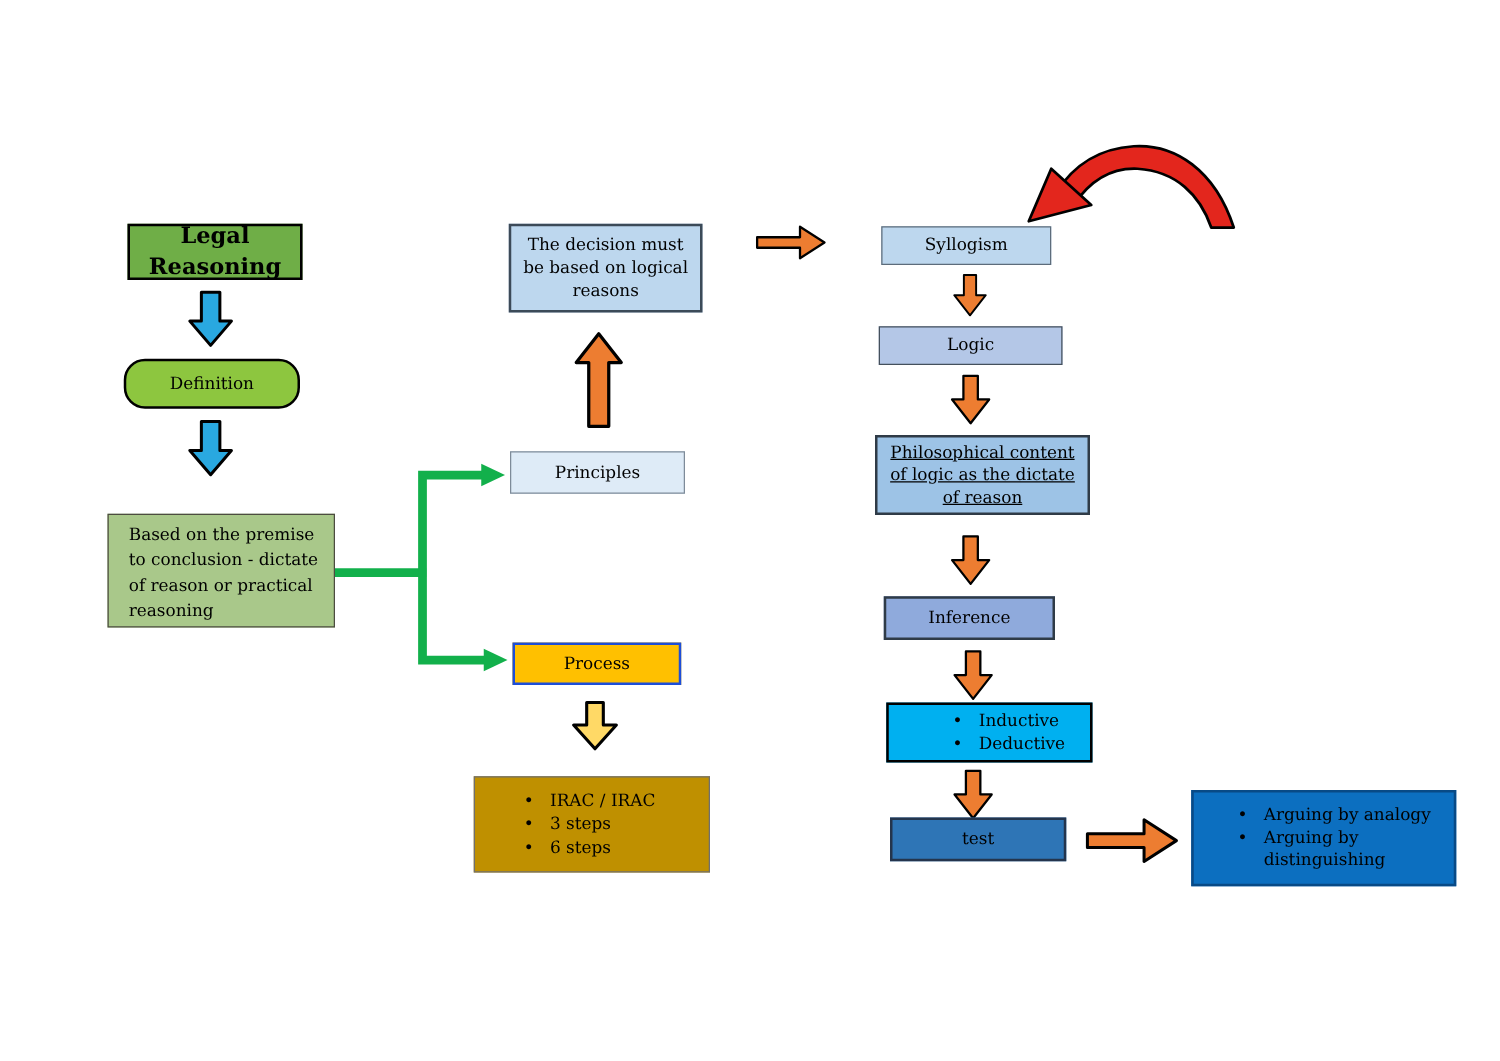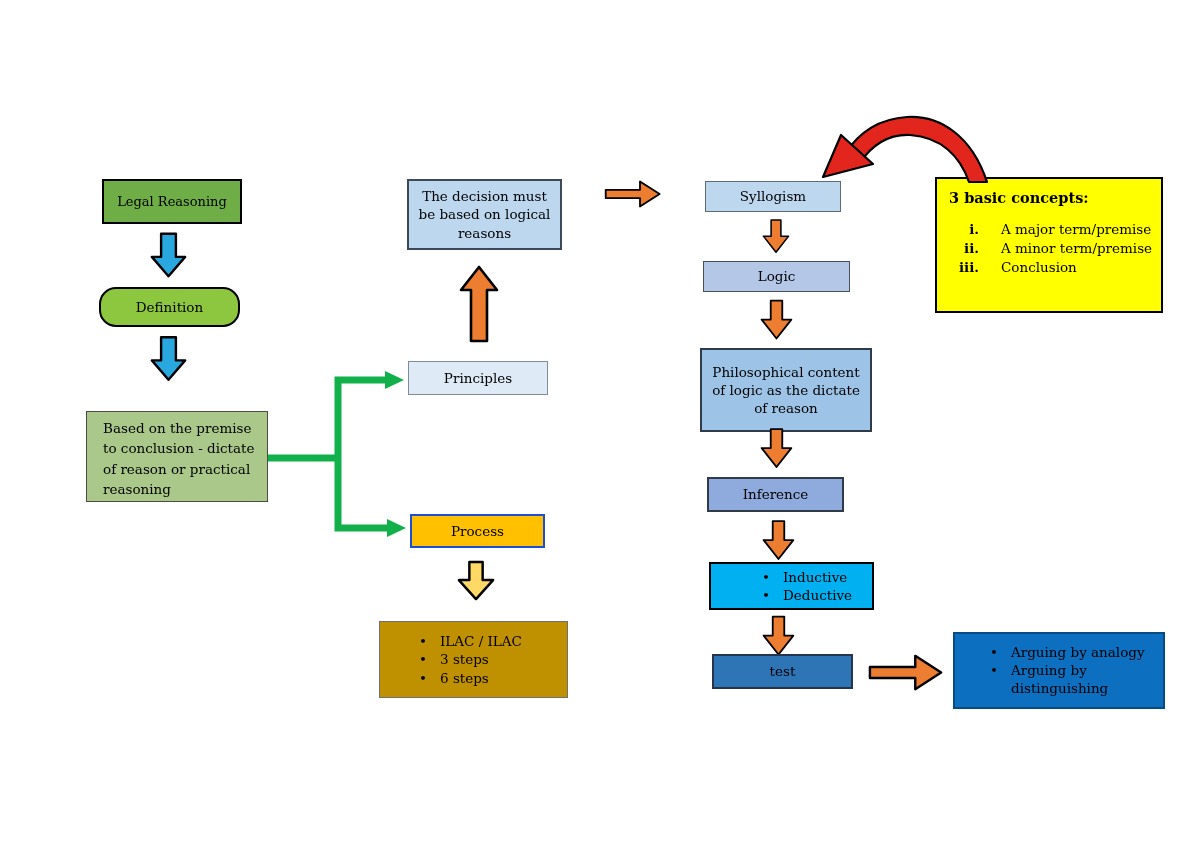--- a/index.html
+++ b/index.html
@@ -4,21 +4,21 @@
 <style>
   html,body{margin:0;padding:0;background:#fff;}
   #canvas{
     position:relative;width:1200px;height:849px;background:#fff;overflow:hidden;
     font-family:"DejaVu Serif","Liberation Serif",serif;color:#000;
   }
   .box{position:absolute;box-sizing:border-box;display:flex;align-items:center;justify-content:center;
        text-align:center;font-size:13.5px;line-height:1.35;}
   .box.left{justify-content:flex-start;text-align:left;padding-left:16px;}
   
-  .lr        {background:var(--dark_green);border:2px solid #000;font-weight:normal;font-size:13px;}
+  .lr        {background:var(--dark_green);border:2px solid #000;font-weight:bold;font-size:18px;}
   .defn      {background:var(--mid_green);border:2px solid #000;}
   .premise   {background:var(--sage_green);border:1.5px solid #4c4c40;padding:6px 10px;line-height:1.5;}
   .principles{background:var(--pale_blue);border:1.5px solid #7e8b99;}
   .decision  {background:var(--light_blue);border:2px solid #3c4a58;padding:4px 8px;}
   .process   {background:var(--gold);border:2px solid #1d4ed8;}
   .irac      {background:var(--dark_gold);border:1.5px solid #6f6f6f;}
   .syllogism {background:var(--light_blue);border:1.5px solid #5d6c7b;}
   .logic     {background:var(--periwinkle);border:1.5px solid #45505c;}
   .phil      {background:var(--sky_blue);border:2px solid #2f3b47;padding:4px 8px;}
   .inference {background:var(--inference_blue);border:2px solid #2f3b47;text-align:right;}
@@ -89,21 +89,21 @@
   <div class="box process" style="left:410px;top:514px;width:135px;height:34px;">Process</div>
 
   <svg style="left:457px;top:560px;" width="38" height="42" viewBox="0 0 40 42">
     <polygon class="arr-yellow" points="13,1 27,1 27,20 38,20 20,40 2,20 13,20"></polygon>
   </svg>
 
   <div class="box irac" style="left:379px;top:621px;width:189px;height:77px;">
     <div class="blist" style="padding-left:26px;">
       <div class="brow">
         <span class="bullet">•</span>
-        <span class="btext">ILAC / ILAC</span>
+        <span class="btext">IRAC / IRAC</span>
       </div>
       <div class="brow">
         <span class="bullet">•</span>
         <span class="btext">3 steps</span>
       </div>
       <div class="brow">
         <span class="bullet">•</span>
         <span class="btext">6 steps</span>
       </div>
     </div>
@@ -114,21 +114,21 @@
   <svg style="left:762px;top:219px;" width="28" height="35" viewBox="0 0 40 49">
     <polygon class="arr-orange-sm" points="13,1 27,1 27,24 38,24 20,47 2,24 13,24"></polygon>
   </svg>
 
   <div class="box logic" style="left:703px;top:261px;width:147px;height:31px;">Logic</div>
 
   <svg style="left:760px;top:299px;" width="33" height="42" viewBox="0 0 40 49">
     <polygon class="arr-orange-sm" points="13,1 27,1 27,24 38,24 20,47 2,24 13,24"></polygon>
   </svg>
 
-  <div class="box phil" style="left:700px;top:348px;width:172px;height:84px;">Philosophical content of logic as the dictate of reason</div>
+  <div class="box phil" style="left:700px;top:348px;width:172px;height:64px;text-decoration:underline;">Philosophical content of logic as the dictate of reason</div>
 
   <svg style="left:760px;top:427px;" width="33" height="43" viewBox="0 0 40 49">
     <polygon class="arr-orange-sm" points="13,1 27,1 27,24 38,24 20,47 2,24 13,24"></polygon>
   </svg>
 
   <div class="box inference" style="left:707px;top:477px;width:137px;height:35px;">Inference</div>
 
   <svg style="left:762px;top:519px;" width="33" height="43" viewBox="0 0 40 49">
     <polygon class="arr-orange-sm" points="13,1 27,1 27,24 38,24 20,47 2,24 13,24"></polygon>
   </svg>
@@ -162,38 +162,19 @@
         <span class="bullet">•</span>
         <span class="btext">Arguing by analogy</span>
       </div>
       <div class="brow">
         <span class="bullet">•</span>
         <span class="btext" style="max-width:112px;">Arguing by distinguishing</span>
       </div>
     </div>
   </div>
 
-  <div class="box concepts" style="left:935px;top:177px;width:228px;height:136px;align-items:flex-start;">
-    <div class="concepts-inner">
-      <div class="concepts-title">3 basic concepts:</div>
-      <div class="concepts-list">
-        <div class="crow">
-          <span class="cnum">i.</span>
-          <span class="ctext">A major term/premise</span>
-        </div>
-        <div class="crow">
-          <span class="cnum">ii.</span>
-          <span class="ctext">A minor term/premise</span>
-        </div>
-        <div class="crow">
-          <span class="cnum">iii.</span>
-          <span class="ctext">Conclusion</span>
-        </div>
-      </div>
-    </div>
-  </div>
 
   <svg style="left:812px;top:108px;" width="195" height="82" viewBox="0 0 195 82">
     <path class="red-body" d="M175,74 C160,28 128,7 95,9 C64,11 45,27 33,46 L47,56 C59,38 76,26 98,27 C129,29 148,48 157,74 Z"></path>
     <polygon class="red-body" points="11,69 29,27 61,56"></polygon>
   </svg>
 
 </div>
 
 </body></html>

